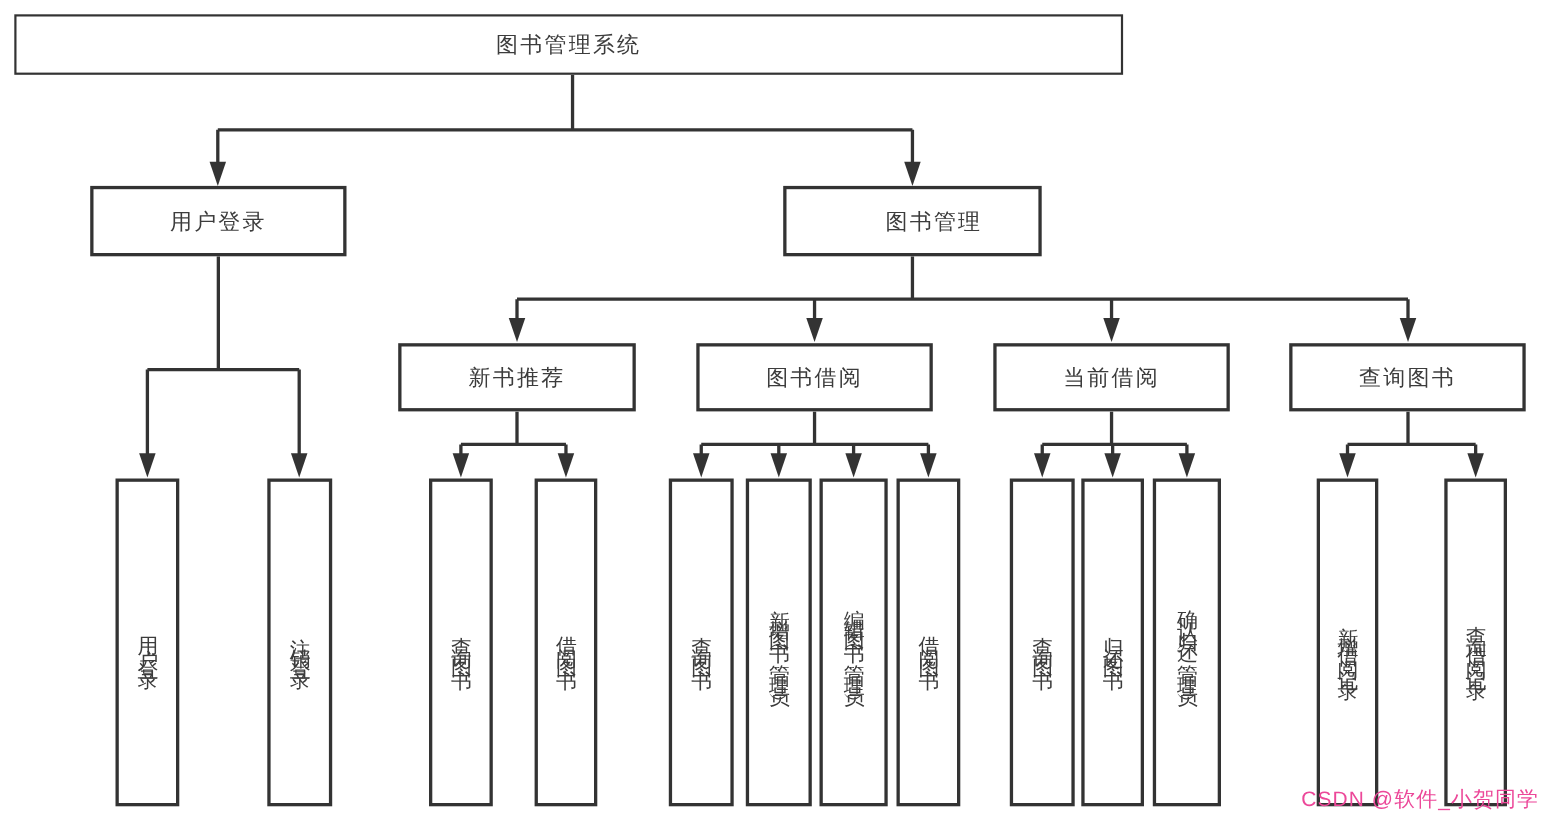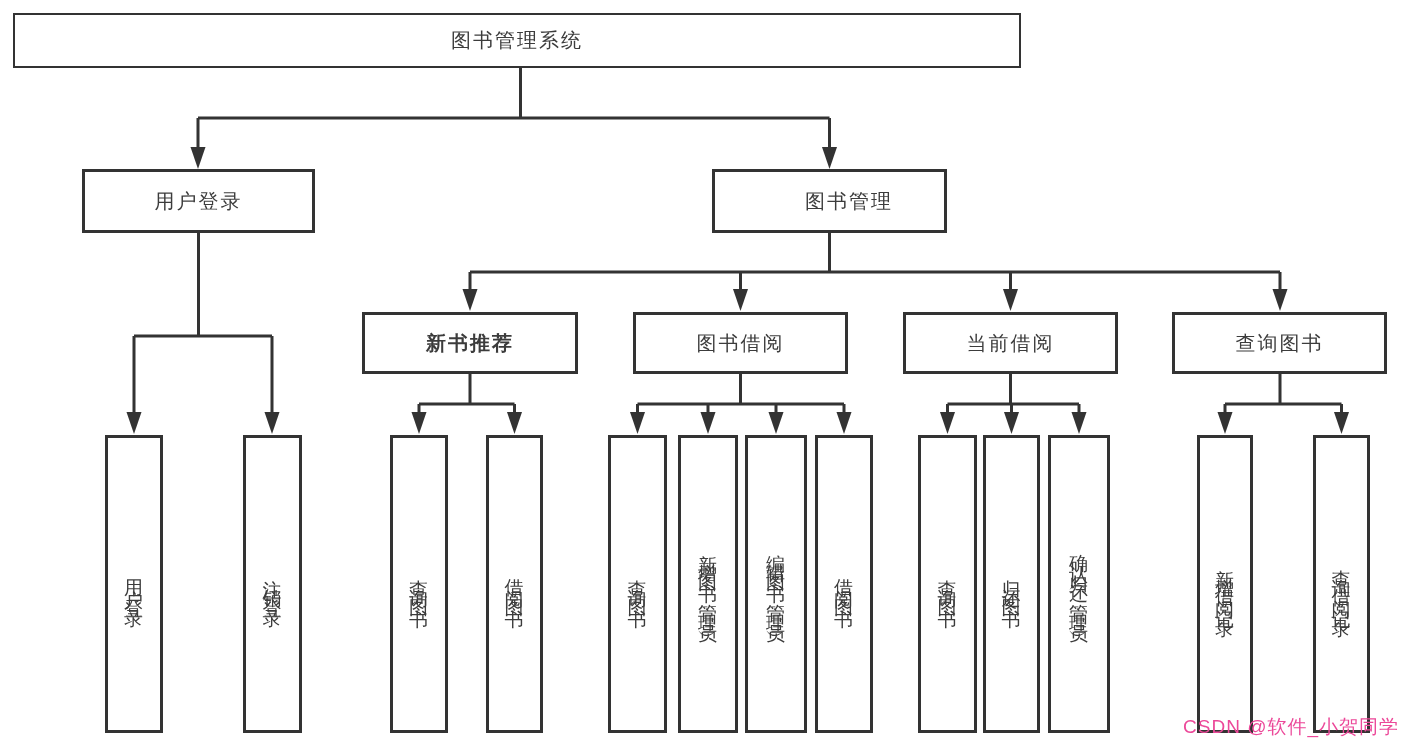--- a/index.html
+++ b/index.html
@@ -95,21 +95,21 @@
     <span class="hlabel">图书管理系统</span>
   </div>
 
   <div class="box" style="left:82px; top:169px; width:233px; height:64px;">
     <span class="hlabel">用户登录</span>
   </div>
   <div class="box" style="left:712px; top:169px; width:235px; height:64px;padding-left:39px;">
     <span class="hlabel">图书管理</span>
   </div>
 
-  <div class="box" style="left:362px; top:312px; width:216px; height:62px;font-weight:bold;">
+  <div class="box" style="left:362px; top:312px; width:216px; height:62px;">
     <span class="hlabel">新书推荐</span>
   </div>
   <div class="box" style="left:633px; top:312px; width:215px; height:62px;">
     <span class="hlabel">图书借阅</span>
   </div>
   <div class="box" style="left:903px; top:312px; width:215px; height:62px;">
     <span class="hlabel">当前借阅</span>
   </div>
   <div class="box" style="left:1172px; top:312px; width:215px; height:62px;">
     <span class="hlabel">查询图书</span>

